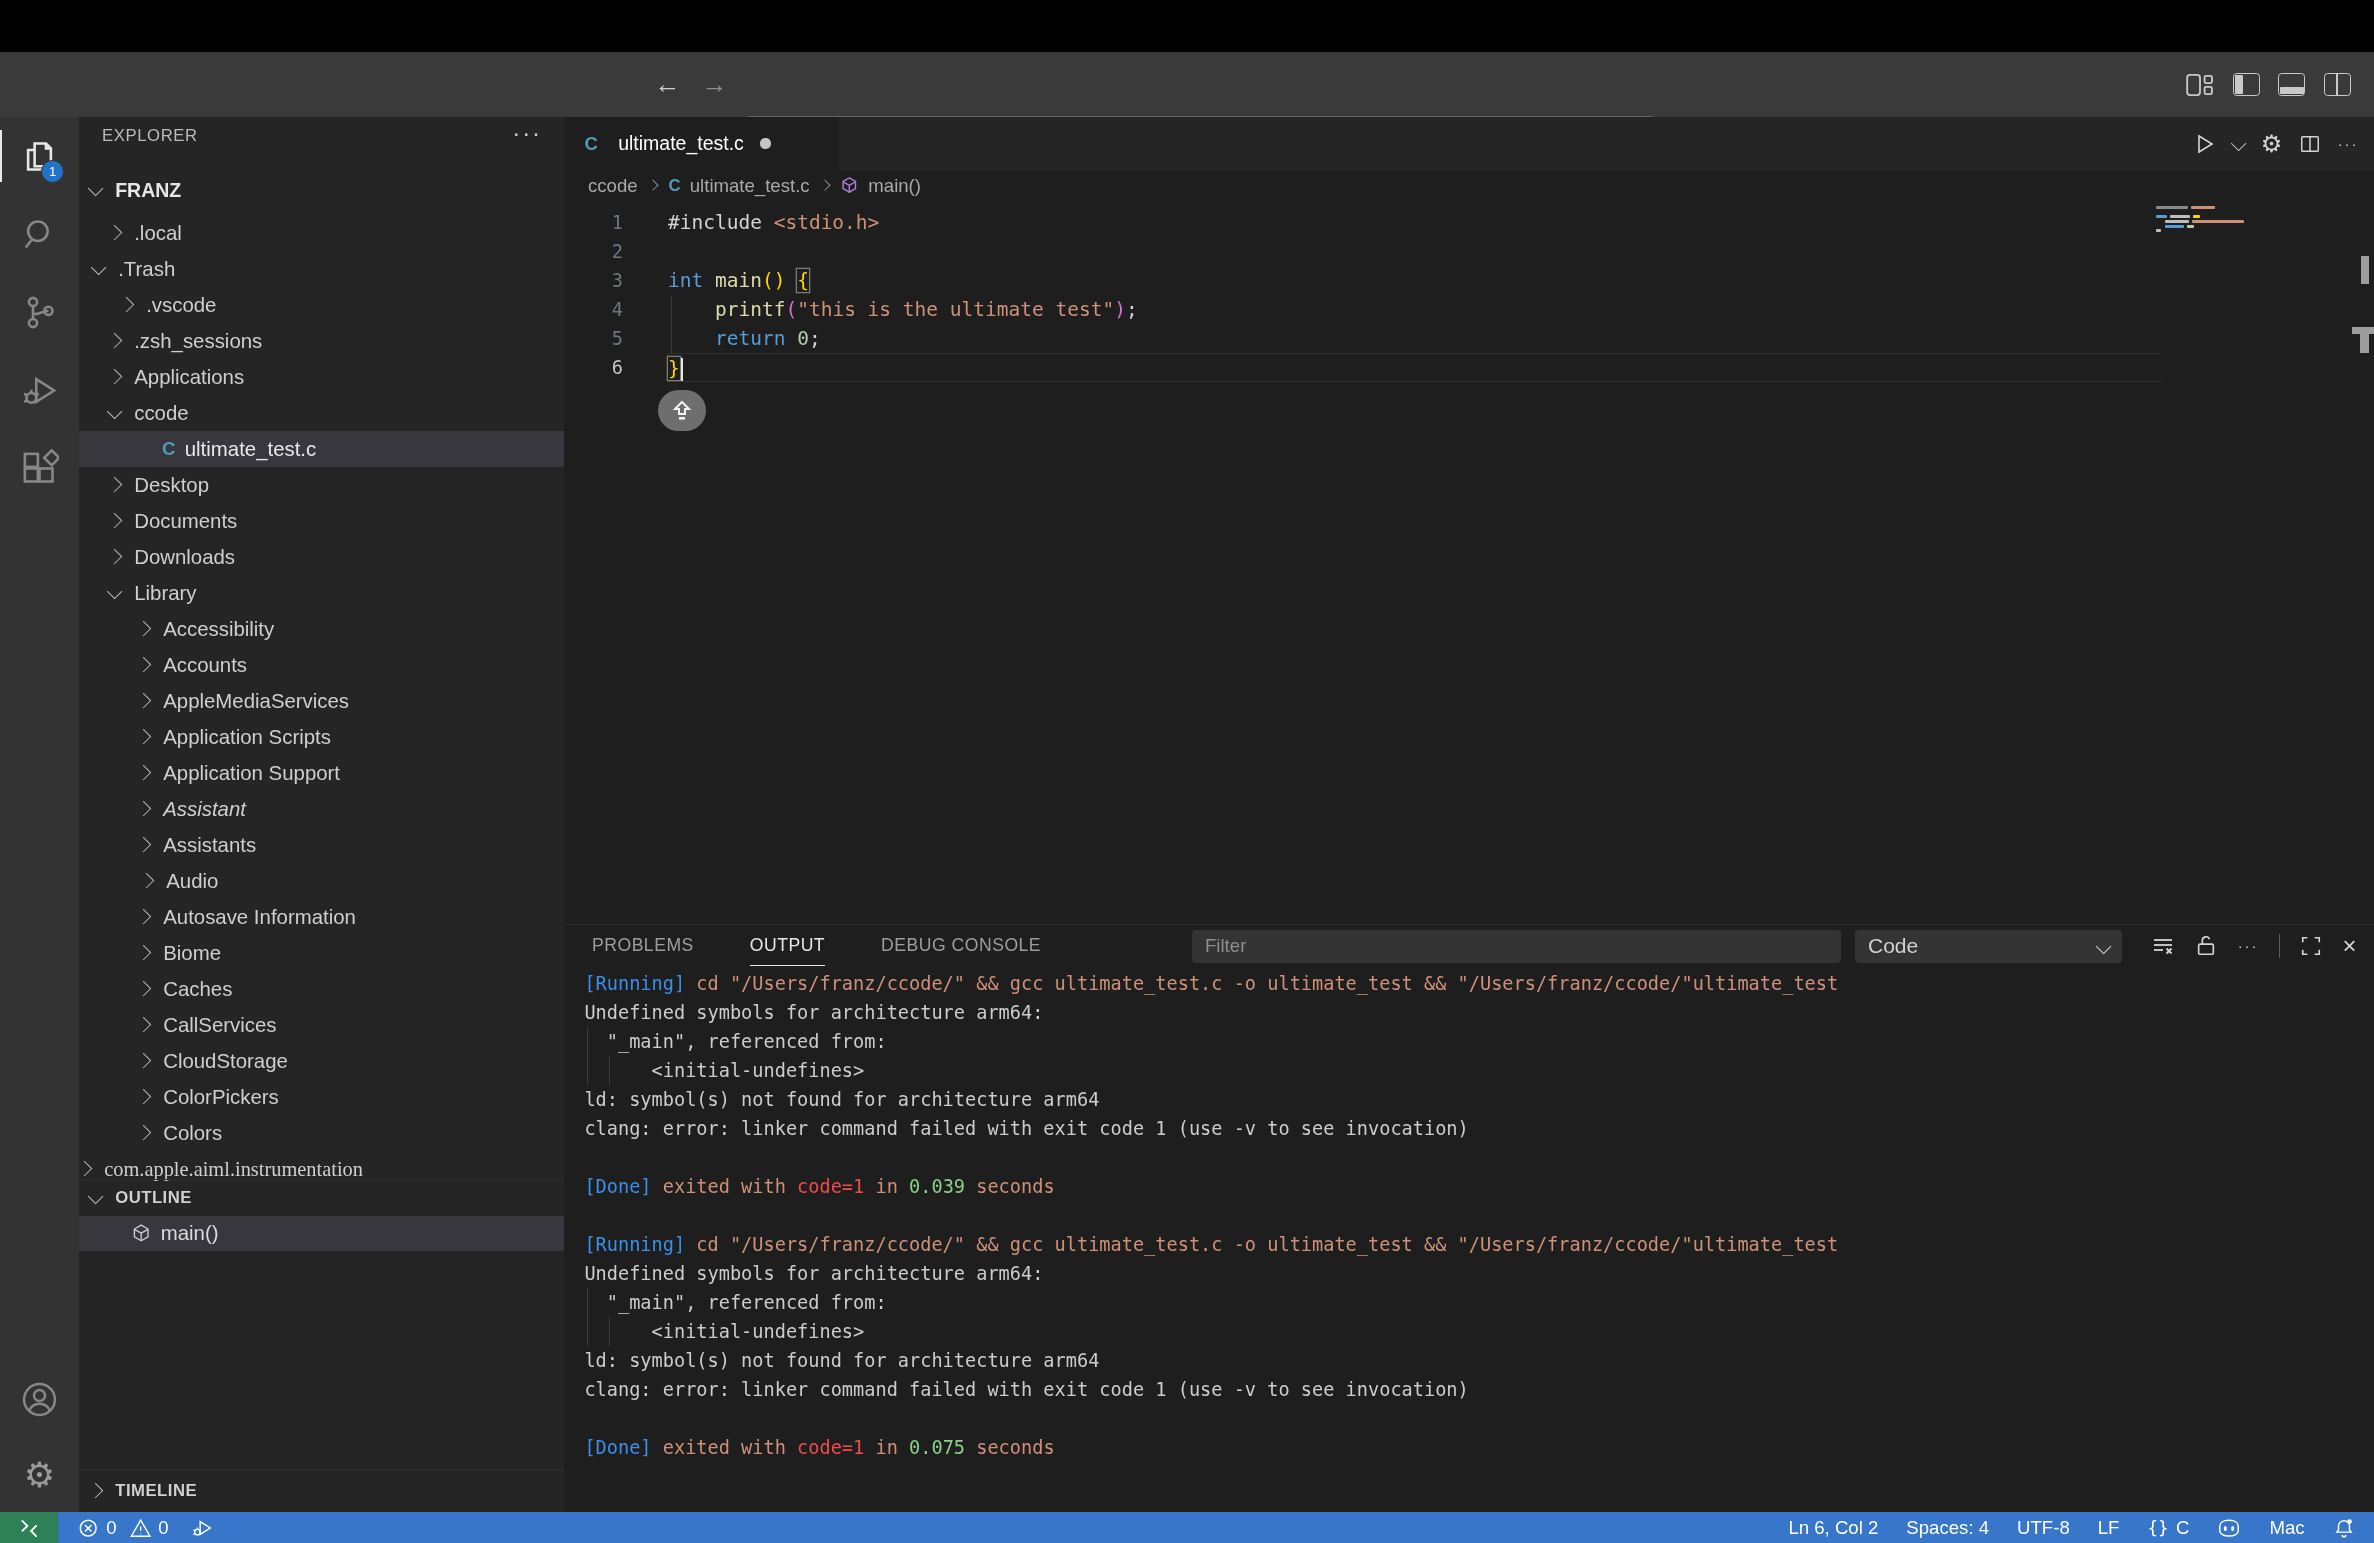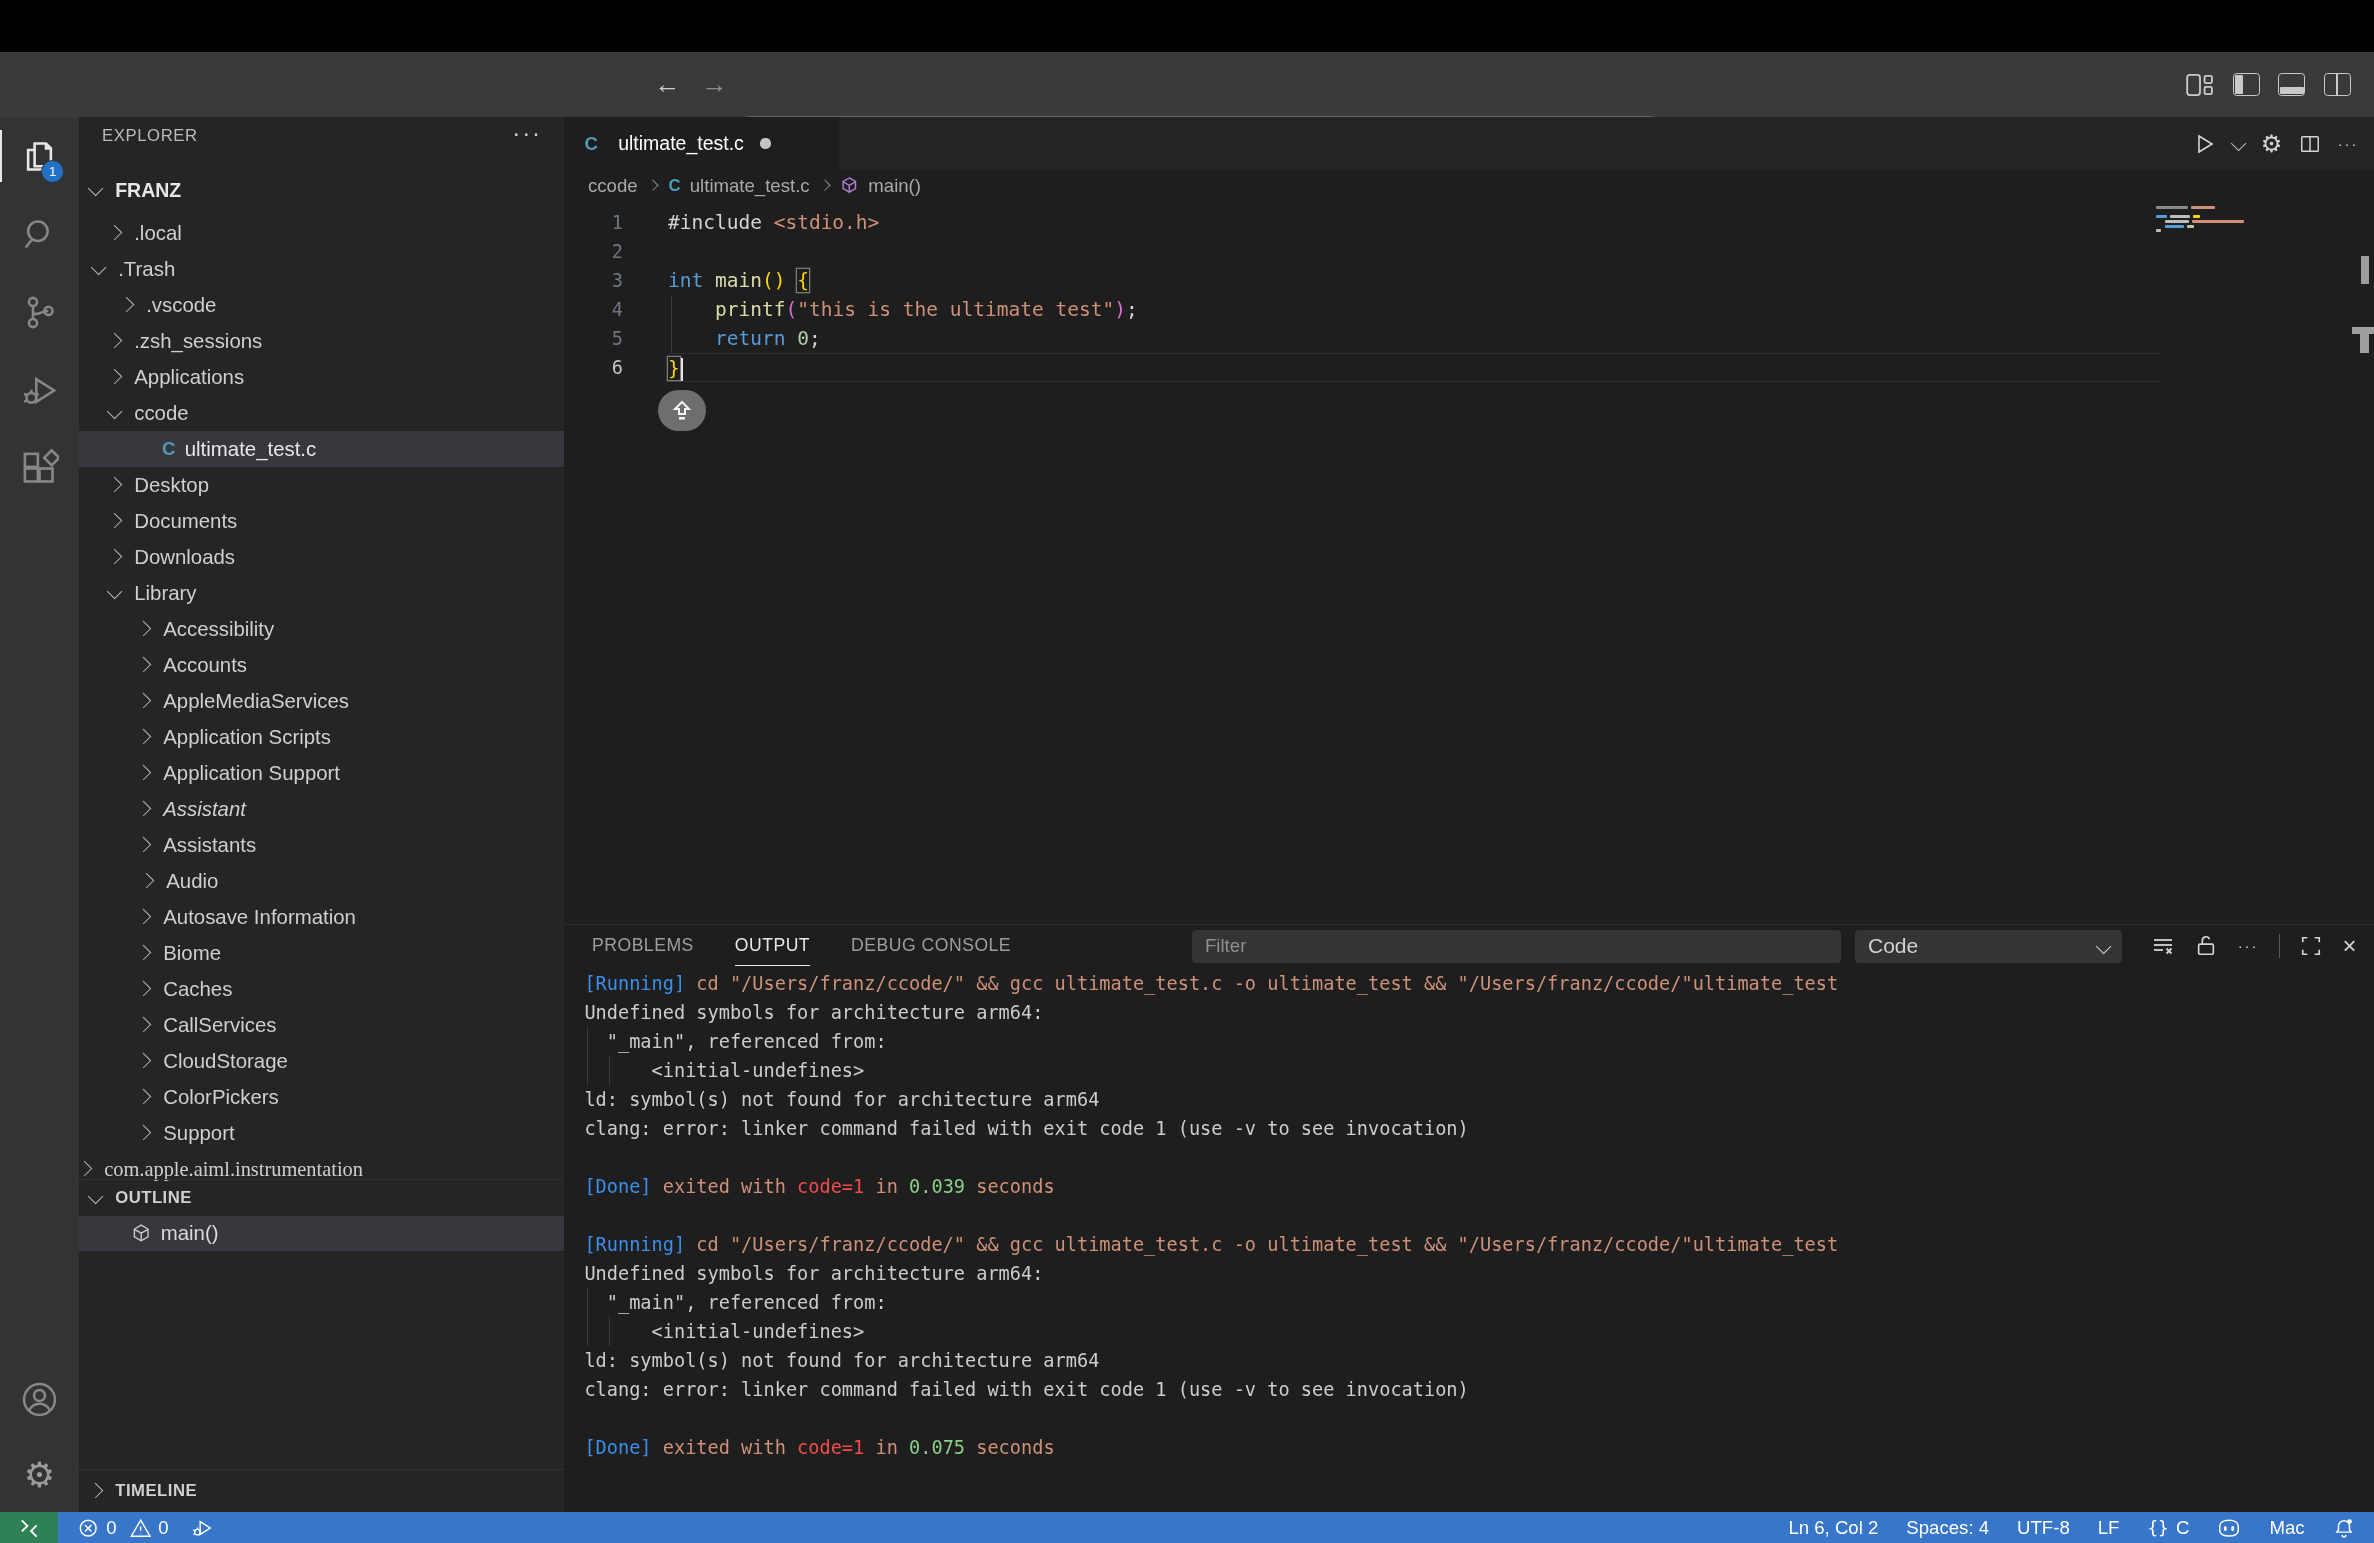--- a/index.html
+++ b/index.html
@@ -78,21 +78,21 @@
   .mm-row{height:2.8px;margin-bottom:1.9px;display:flex;gap:2.8px;}
   .mm-b{height:2.8px;border-radius:0.9px;}
   .ov-mark1{position:absolute;left:1797px;top:139px;width:8.3px;height:28px;background:#9d9d9d;}
   .ov-markT1{position:absolute;left:1788px;top:210px;width:24px;height:6.5px;background:#9d9d9d;}
   .ov-markT2{position:absolute;left:1796px;top:216px;width:9.3px;height:20.4px;background:#9d9d9d;}
   .hat-btn{position:absolute;left:94px;top:273px;width:48px;height:41px;border-radius:20.4px;background:#6e6e6e;
            display:flex;align-items:center;justify-content:center;}
 
   
   .panel{position:absolute;left:564px;top:924px;width:1811px;height:588px;background:#1e1e1e;border-top:0.9px solid #2b2b2b;box-sizing:border-box;}
-  .ptabs{position:absolute;left:28px;top:0;height:41px;display:flex;align-items:center;gap:41px;}
+  .ptabs{position:absolute;left:28px;top:0;height:41px;display:flex;align-items:center;gap:56px;}
   .ptab{font-size:17.6px;letter-spacing:0.5px;color:#9d9d9d;height:41px;display:flex;align-items:center;box-sizing:border-box;}
   .ptab.on{color:#e7e7e7;border-bottom:1.9px solid #e7e7e7;padding-top:1.9px;}
   .ptab-more{font-size:22px;color:#cfcfcf;letter-spacing:1.9px;margin-top:-5.6px;}
   .pfilter{position:absolute;left:628px;top:4.6px;width:649px;height:33px;background:#343434;border-radius:3.7px;display:flex;align-items:center;
            padding-left:13px;box-sizing:border-box;font-size:18.6px;color:#8f8f8f;}
   .pselect{position:absolute;left:1291px;top:4.6px;width:267px;height:33px;background:#343434;border-radius:3.7px;display:flex;align-items:center;
            padding:0 13px;box-sizing:border-box;font-size:21px;color:#d2d2d2;}
   .pselect .chev{margin:0 0 0 auto;border-color:#cfcfcf;}
   .picons{position:absolute;right:18.6px;top:0;height:41px;display:flex;align-items:center;gap:20.4px;color:#d4d4d4;}
   .pdivider{width:0.9px;height:24px;background:#5a5a5a;}
@@ -310,21 +310,21 @@
         <div class="trow" style="padding-left: 59px;">
           <span class="chev right"></span>
           <span>CloudStorage</span>
         </div>
         <div class="trow" style="padding-left: 59px;">
           <span class="chev right"></span>
           <span>ColorPickers</span>
         </div>
         <div class="trow" style="padding-left: 59px;">
           <span class="chev right"></span>
-          <span>Support</span>
+          <span>Colors</span>
         </div>
         <div class="trow" style=" font-family: Liberation Serif, serif;">
           <span class="chev right"></span>
           <span>com.apple.aiml.instrumentation</span>
         </div>
       </div>
     <div class="outline-hd">
       <span class="chev down"></span>
       <span>OUTLINE</span>
     </div>

